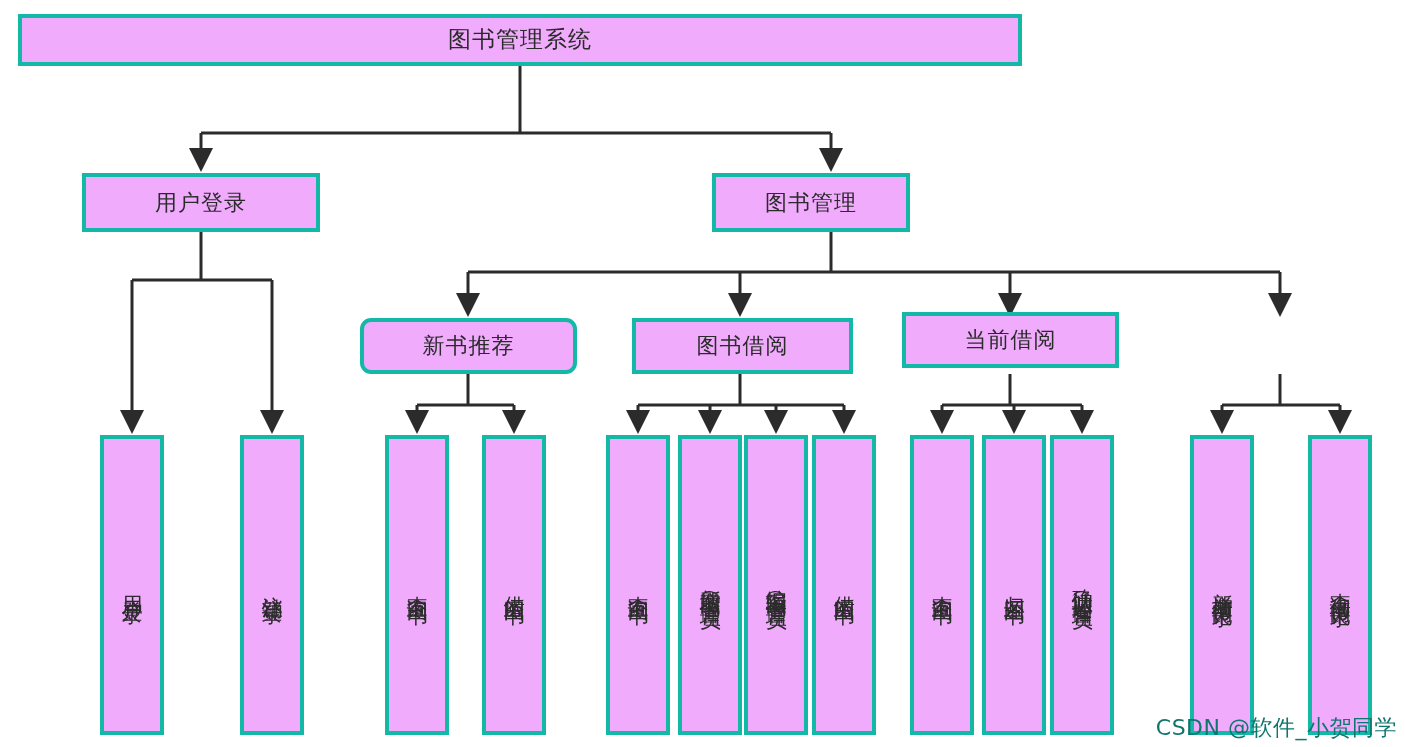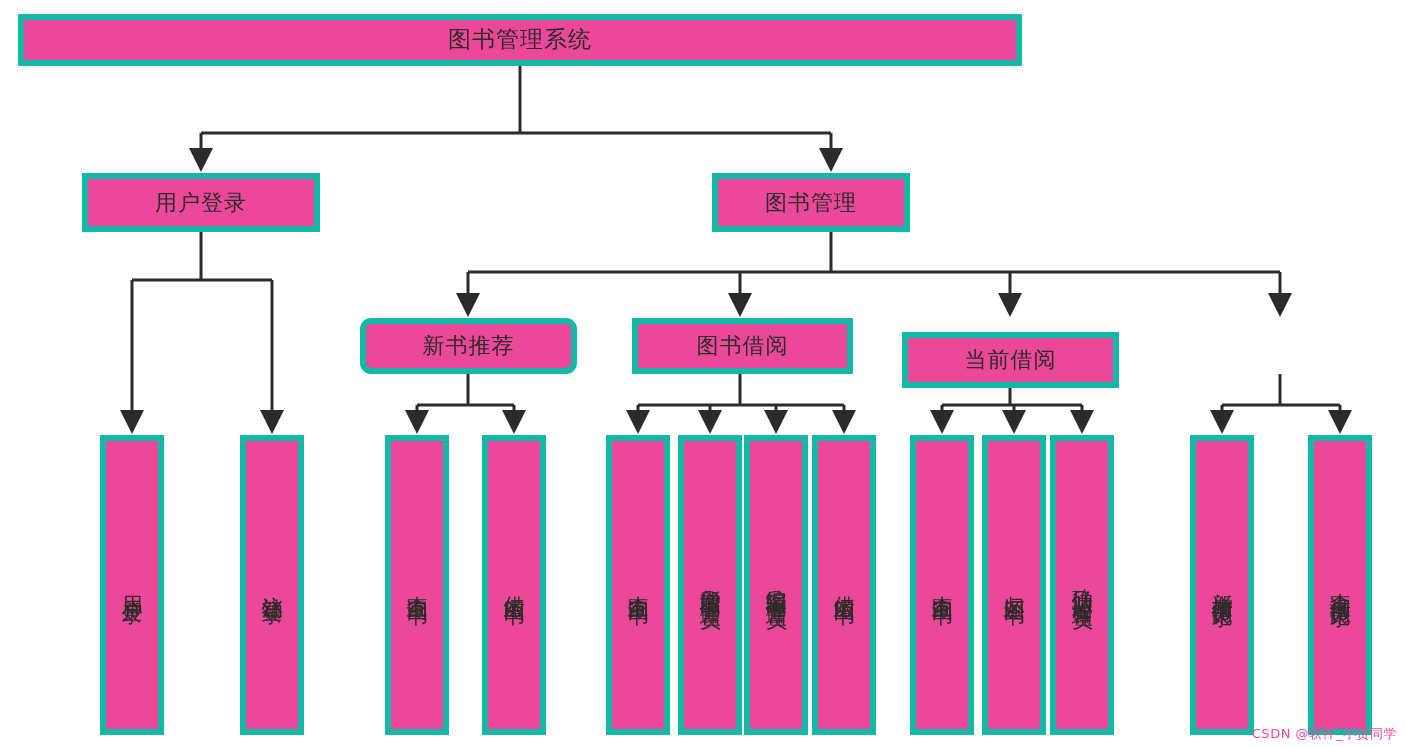--- a/index.html
+++ b/index.html
@@ -20,22 +20,22 @@
   #edge-layer {
     position: absolute;
     left: 0;
     top: 0;
     width: 1405px;
     height: 747px;
   }
   .node {
     position: absolute;
     box-sizing: border-box;
-    border: 6px solid #14b8a6;
-    background: #ec4899;
+    border: 4px solid #14b8a6;
+    background: #f0abfc;
     color: #2b2b2b;
     display: flex;
     align-items: center;
     justify-content: center;
     text-align: center;
     z-index: 2;
   }
   .node-label {
     display: block;
     line-height: 1.18;
@@ -57,22 +57,22 @@
     font-size: 21px;
     line-height: 1.16;
     letter-spacing: 3px;
     white-space: nowrap;
     max-height: 100%;
   }
   #watermark {
     position: absolute;
     right: 8px;
     bottom: 4px;
-    font-size: 13px;
-    color: #ec4899;
+    font-size: 22px;
+    color: #0f766e;
     letter-spacing: 0.5px;
     z-index: 5;
     white-space: nowrap;
     margin-top: 36px;
   }
 </style>
 </head>
 <body>
 
 <div id="diagram-root">
@@ -141,21 +141,21 @@
   </div>
 
   <div class="node horizontal" style="left:360px; top:318px; width:217px; height:56px;border-radius:11px;">
     <span class="node-label">新书推荐</span>
   </div>
 
   <div class="node horizontal" style="left:632px; top:318px; width:221px; height:56px;">
     <span class="node-label">图书借阅</span>
   </div>
 
-  <div class="node horizontal" style="left:902px; top:332px; width:217px; height:56px;">
+  <div class="node horizontal" style="left:902px; top:312px; width:217px; height:56px;">
     <span class="node-label">当前借阅</span>
   </div>
 
 
   <div class="node vertical" style="left:100px; top:435px; width:64px; height:300px;">
     <span class="node-label">用户登录</span>
   </div>
 
   <div class="node vertical" style="left:240px; top:435px; width:64px; height:300px;">
     <span class="node-label">注销登录</span>

